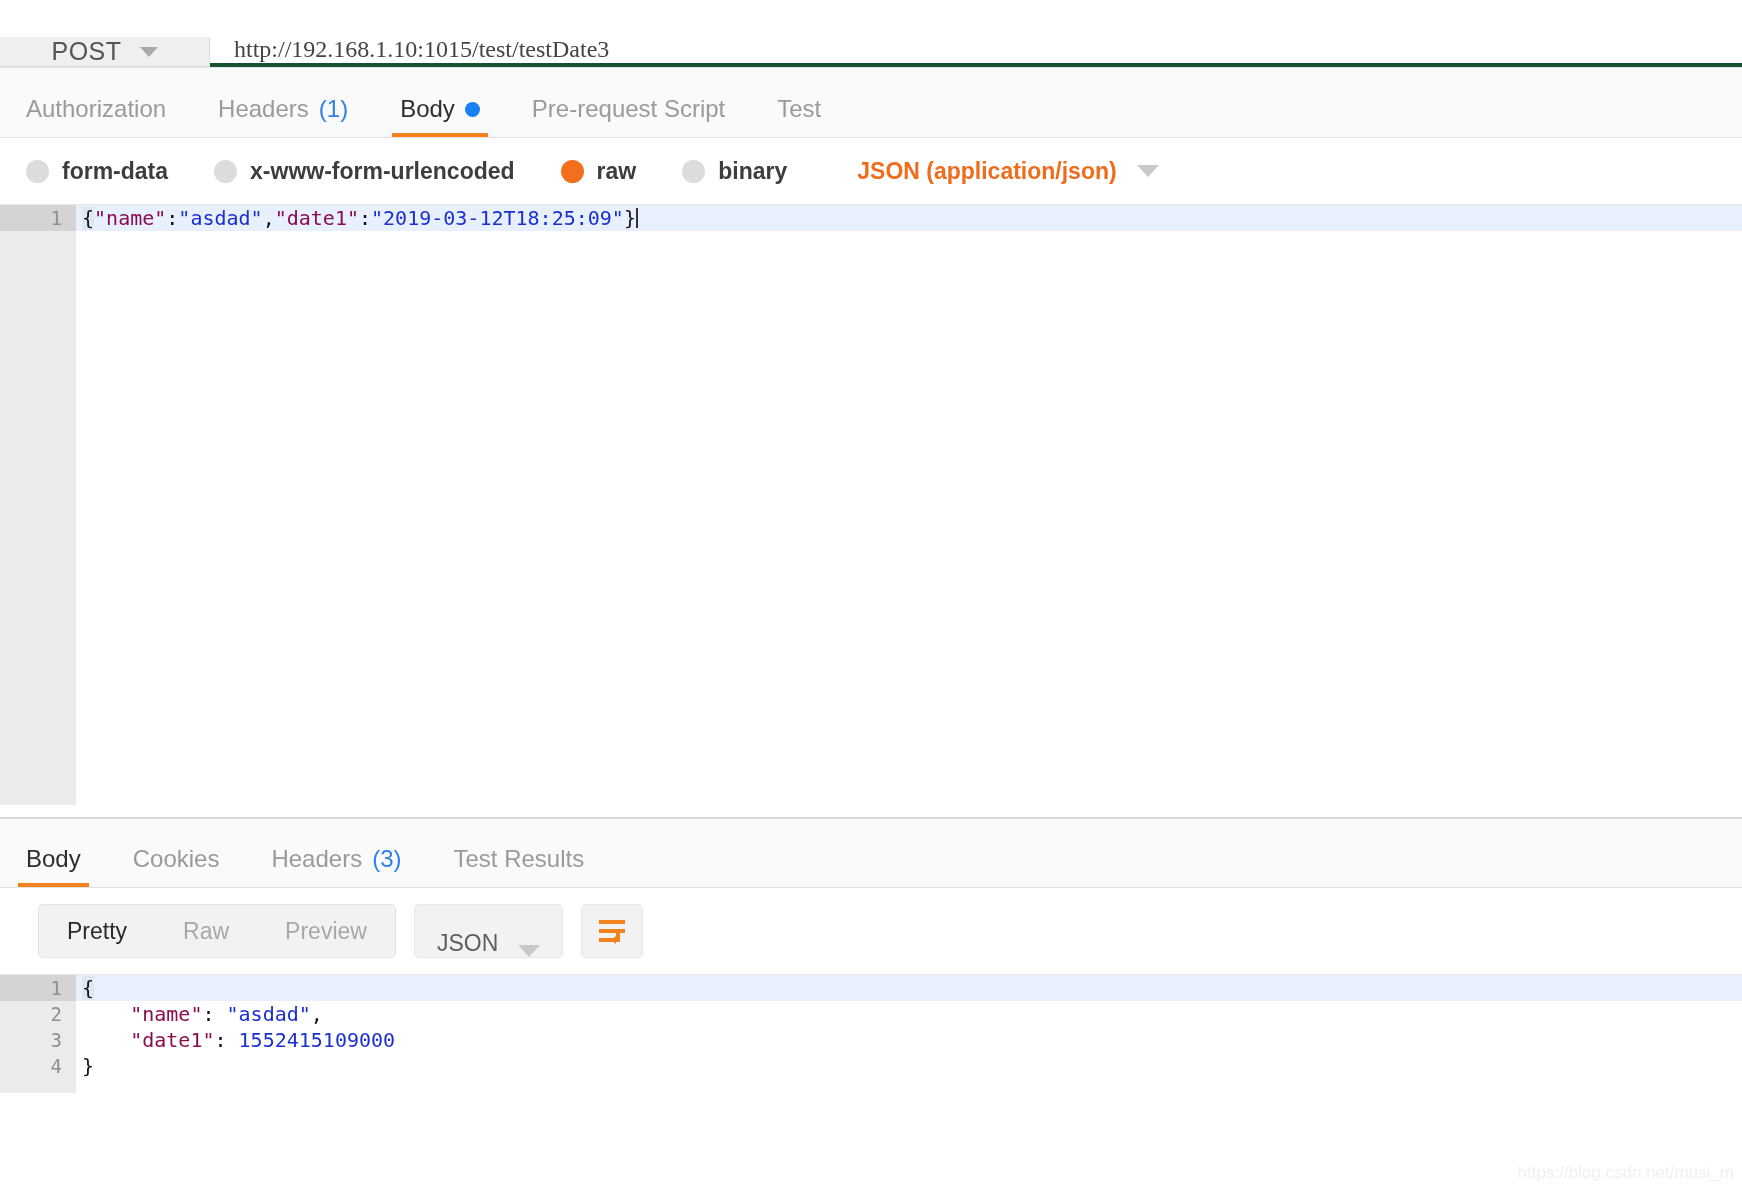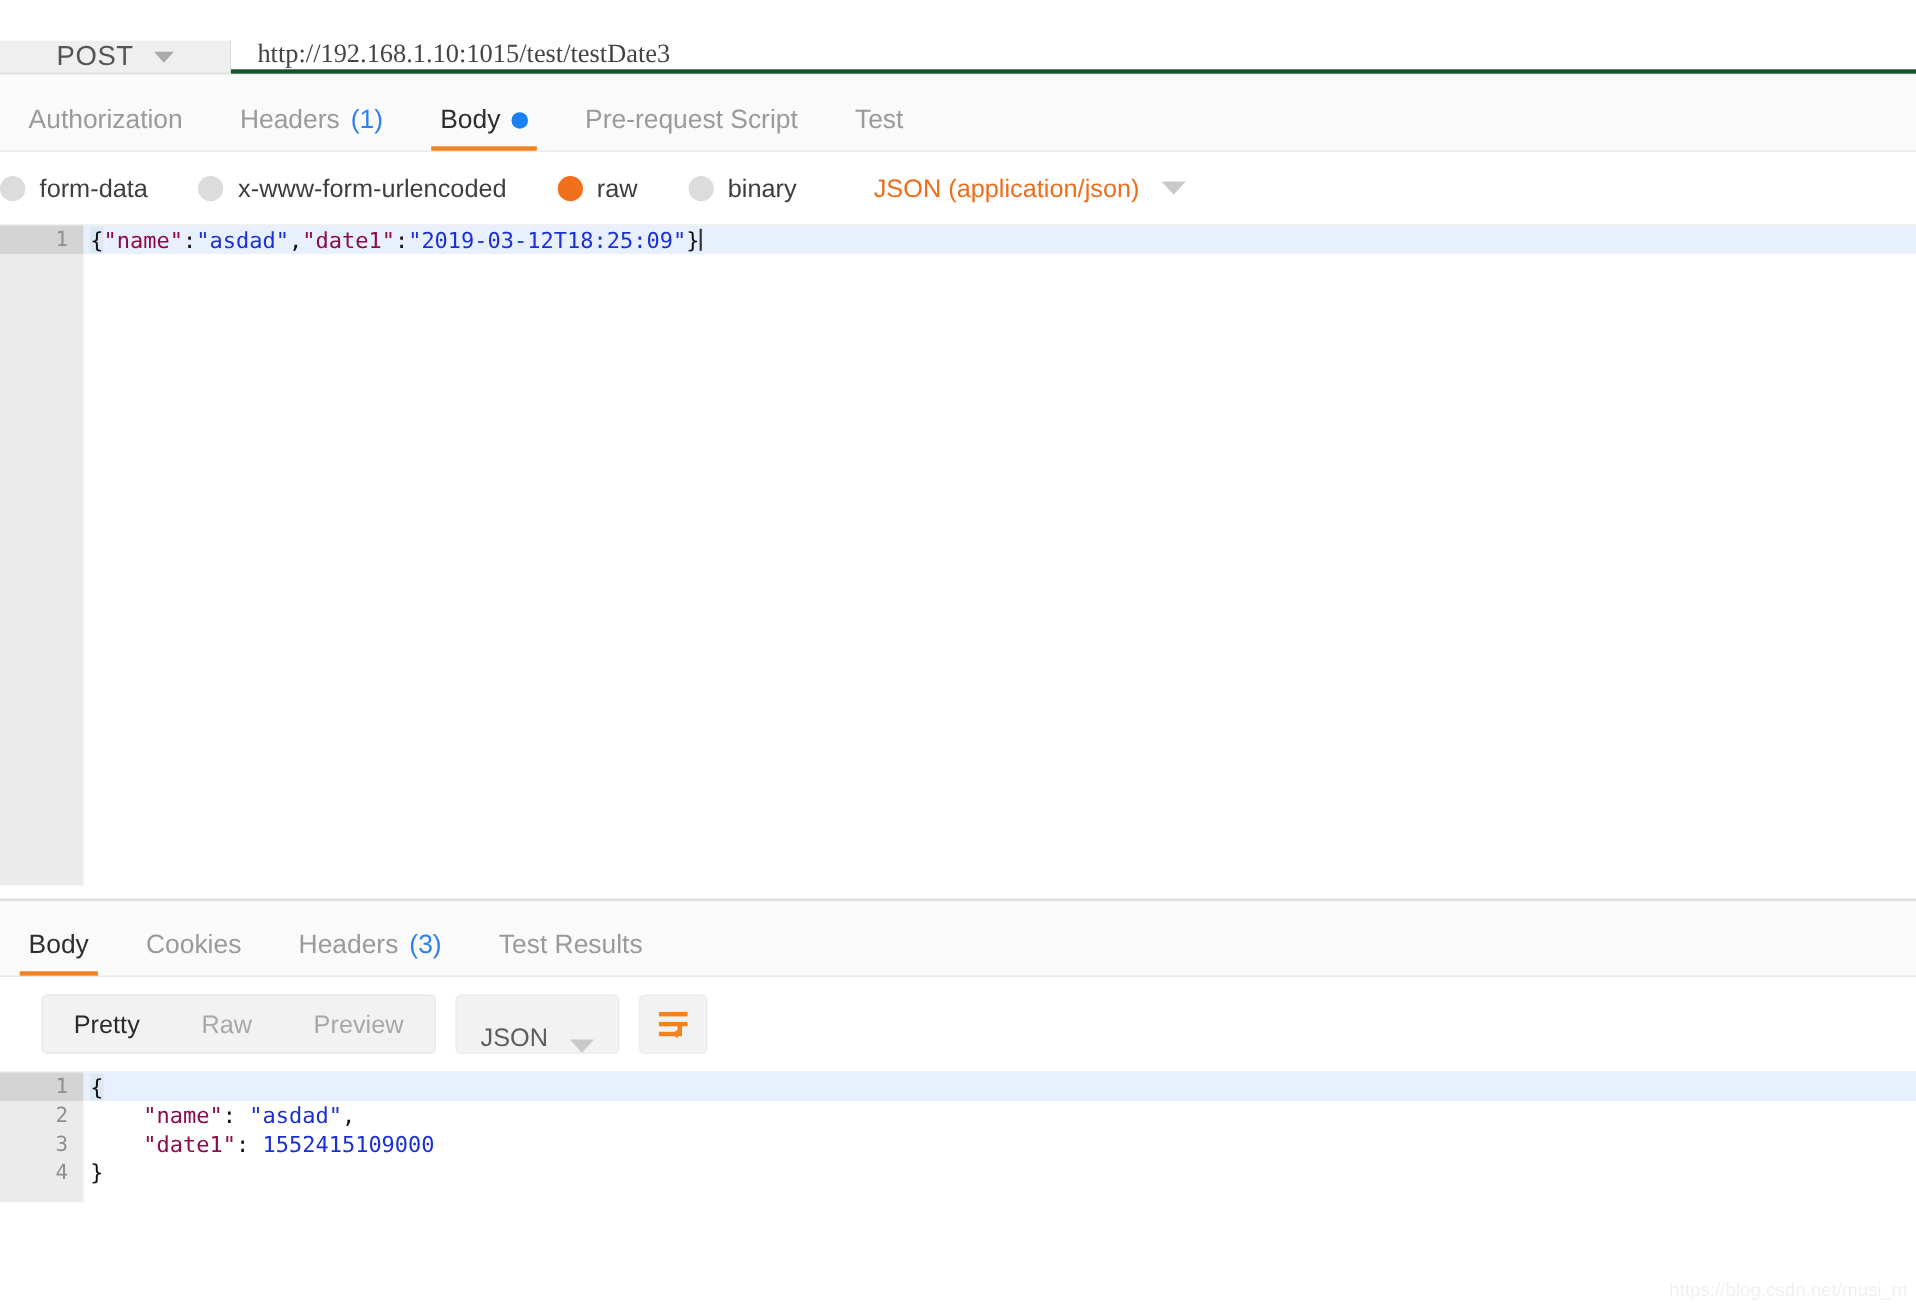--- a/index.html
+++ b/index.html
@@ -99,22 +99,23 @@
     background: #1a7ff0;
     display: inline-block;
   }
 
   
   .bodytype-row {
     height: 66px;
     display: flex;
     align-items: center;
     background: #ffffff;
-    padding-left: 0;
-    box-sizing: border-box;
+    padding-left: 26px;
+    box-sizing: border-box;
+    font-weight: bold;
   }
   .radio-item {
     display: flex;
     align-items: center;
     gap: 13px;
     margin-right: 46px;
     cursor: pointer;
   }
   .radio {
     width: 23px; height: 23px;

